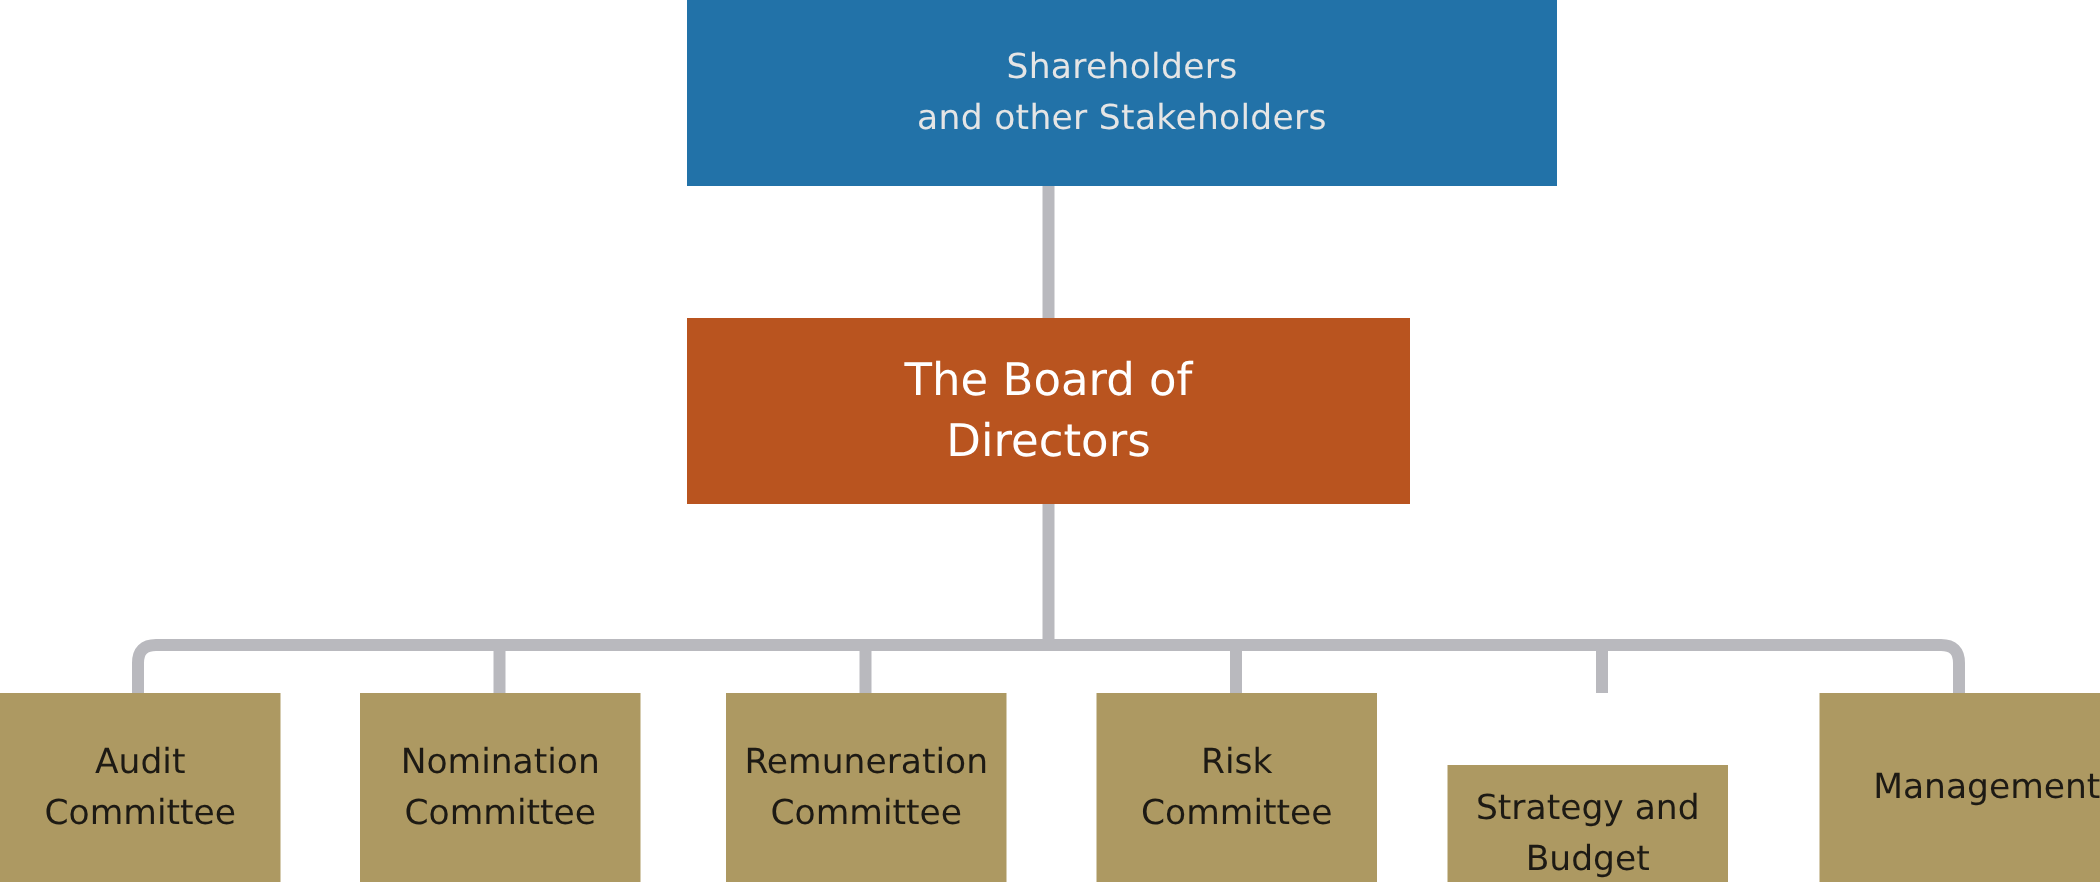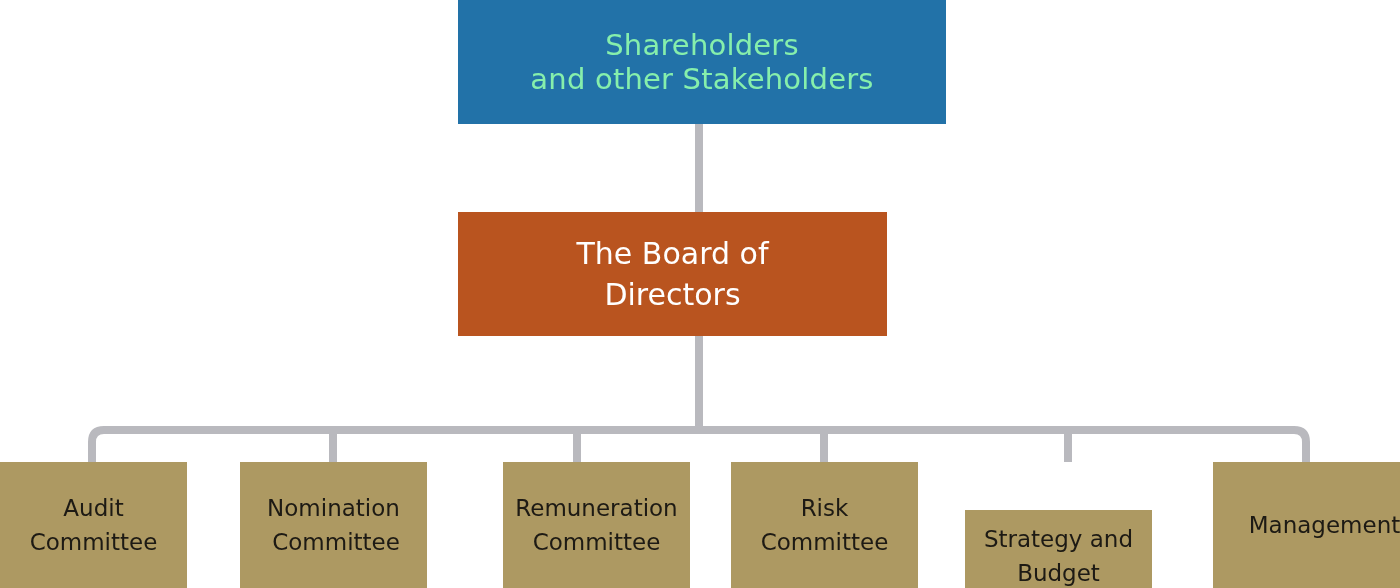--- a/index.html
+++ b/index.html
@@ -16,29 +16,29 @@
     }
     .box {
       position: absolute;
       display: flex;
       align-items: center;
       justify-content: center;
       text-align: center;
       box-sizing: border-box;
     }
     .box-top {
-      left: 458px; top: 0px; width: 488px; height: 124px;
+      left: 458px; top: 0px; width: 580px; height: 124px;
       background: #2272a8;
-      color: #86efac;
-      font-size: 29px;
+      color: #e5e5e5;
+      font-size: 23px;
       line-height: 34px;
       letter-spacing: 0.2px;
     }
     .box-mid {
-      left: 458px; top: 212px; width: 429px; height: 124px;
+      left: 458px; top: 212px; width: 482px; height: 124px;
       background: #b9541f;
       color: #ffffff;
       font-size: 30px;
       line-height: 41px;
     }
     .box-child {
       top: 462px; width: 187px; height: 126px;
       background: #ad9962;
       color: #1d1a14;
       font-size: 23px;
@@ -85,26 +85,26 @@
 <div class="box box-mid">
   <span class="label">The Board of
 Directors</span>
 </div>
 
 <div class="box box-child" style="left:0px;align-items:center;">
   <span class="label">Audit
 Committee</span>
 </div>
 
-<div class="box box-child" style="left:240px;text-align:right;">
+<div class="box box-child" style="left:240px;">
   <span class="label">Nomination
 Committee</span>
 </div>
 
-<div class="box box-child" style="left:503px;">
+<div class="box box-child" style="left:484px;">
   <span class="label">Remuneration
 Committee</span>
 </div>
 
 <div class="box box-child" style="left:731px;">
   <span class="label">Risk
 Committee</span>
 </div>
 
 <div class="box box-child three-line" style="left:965px;margin-top:48px;">

